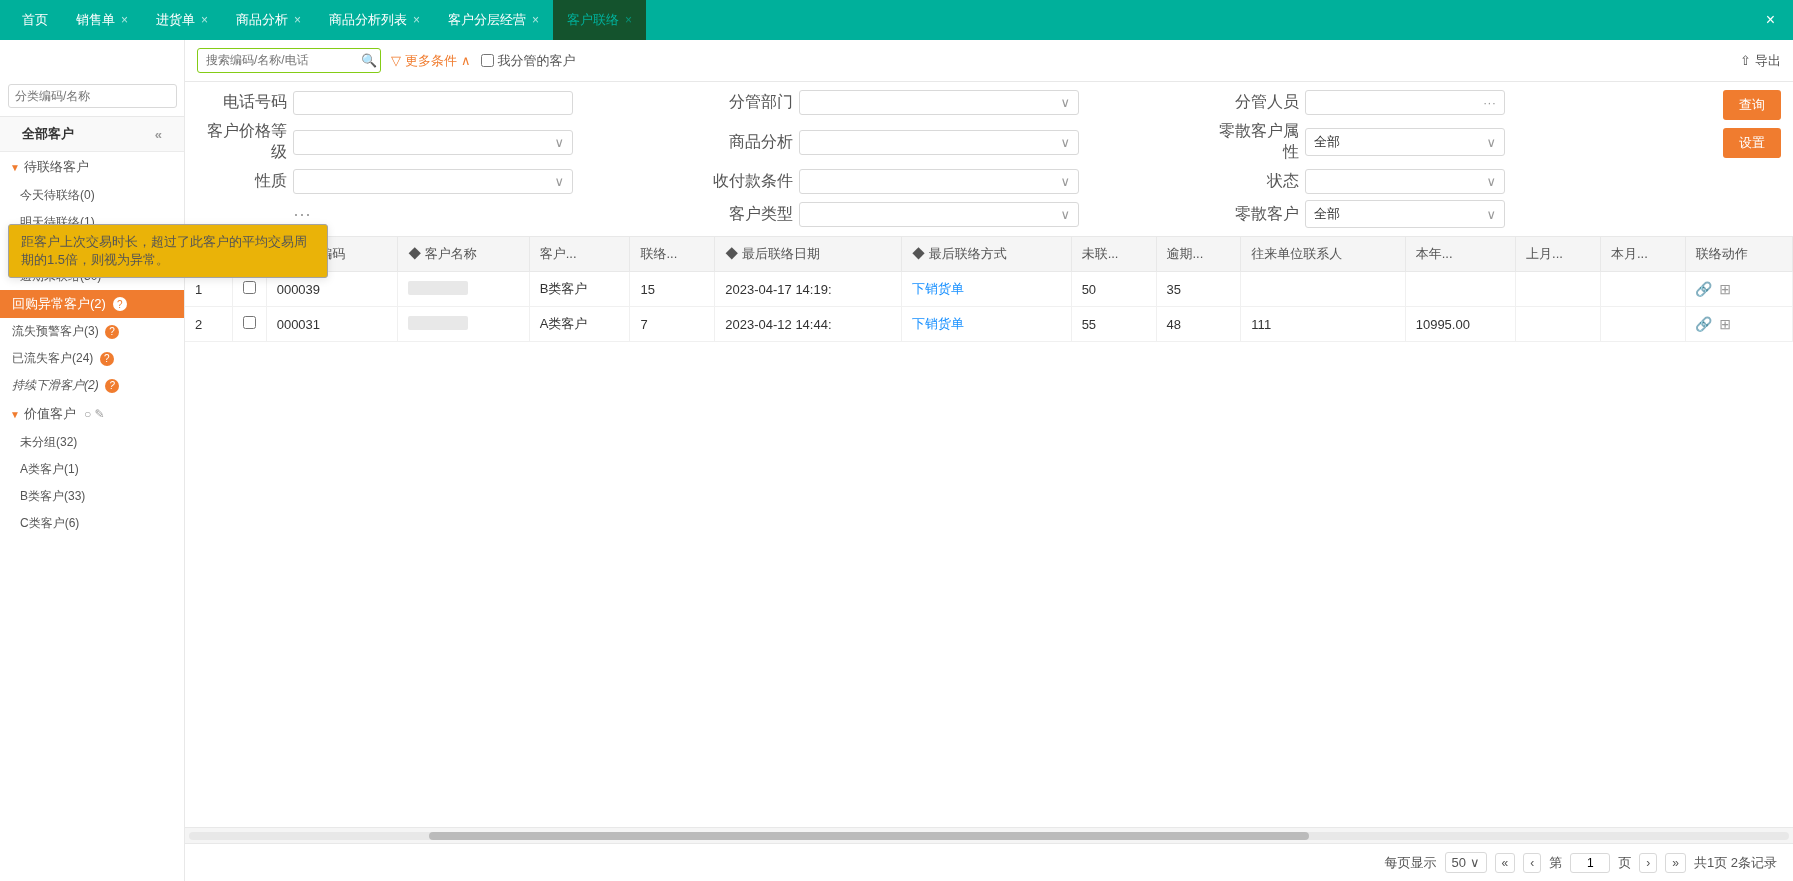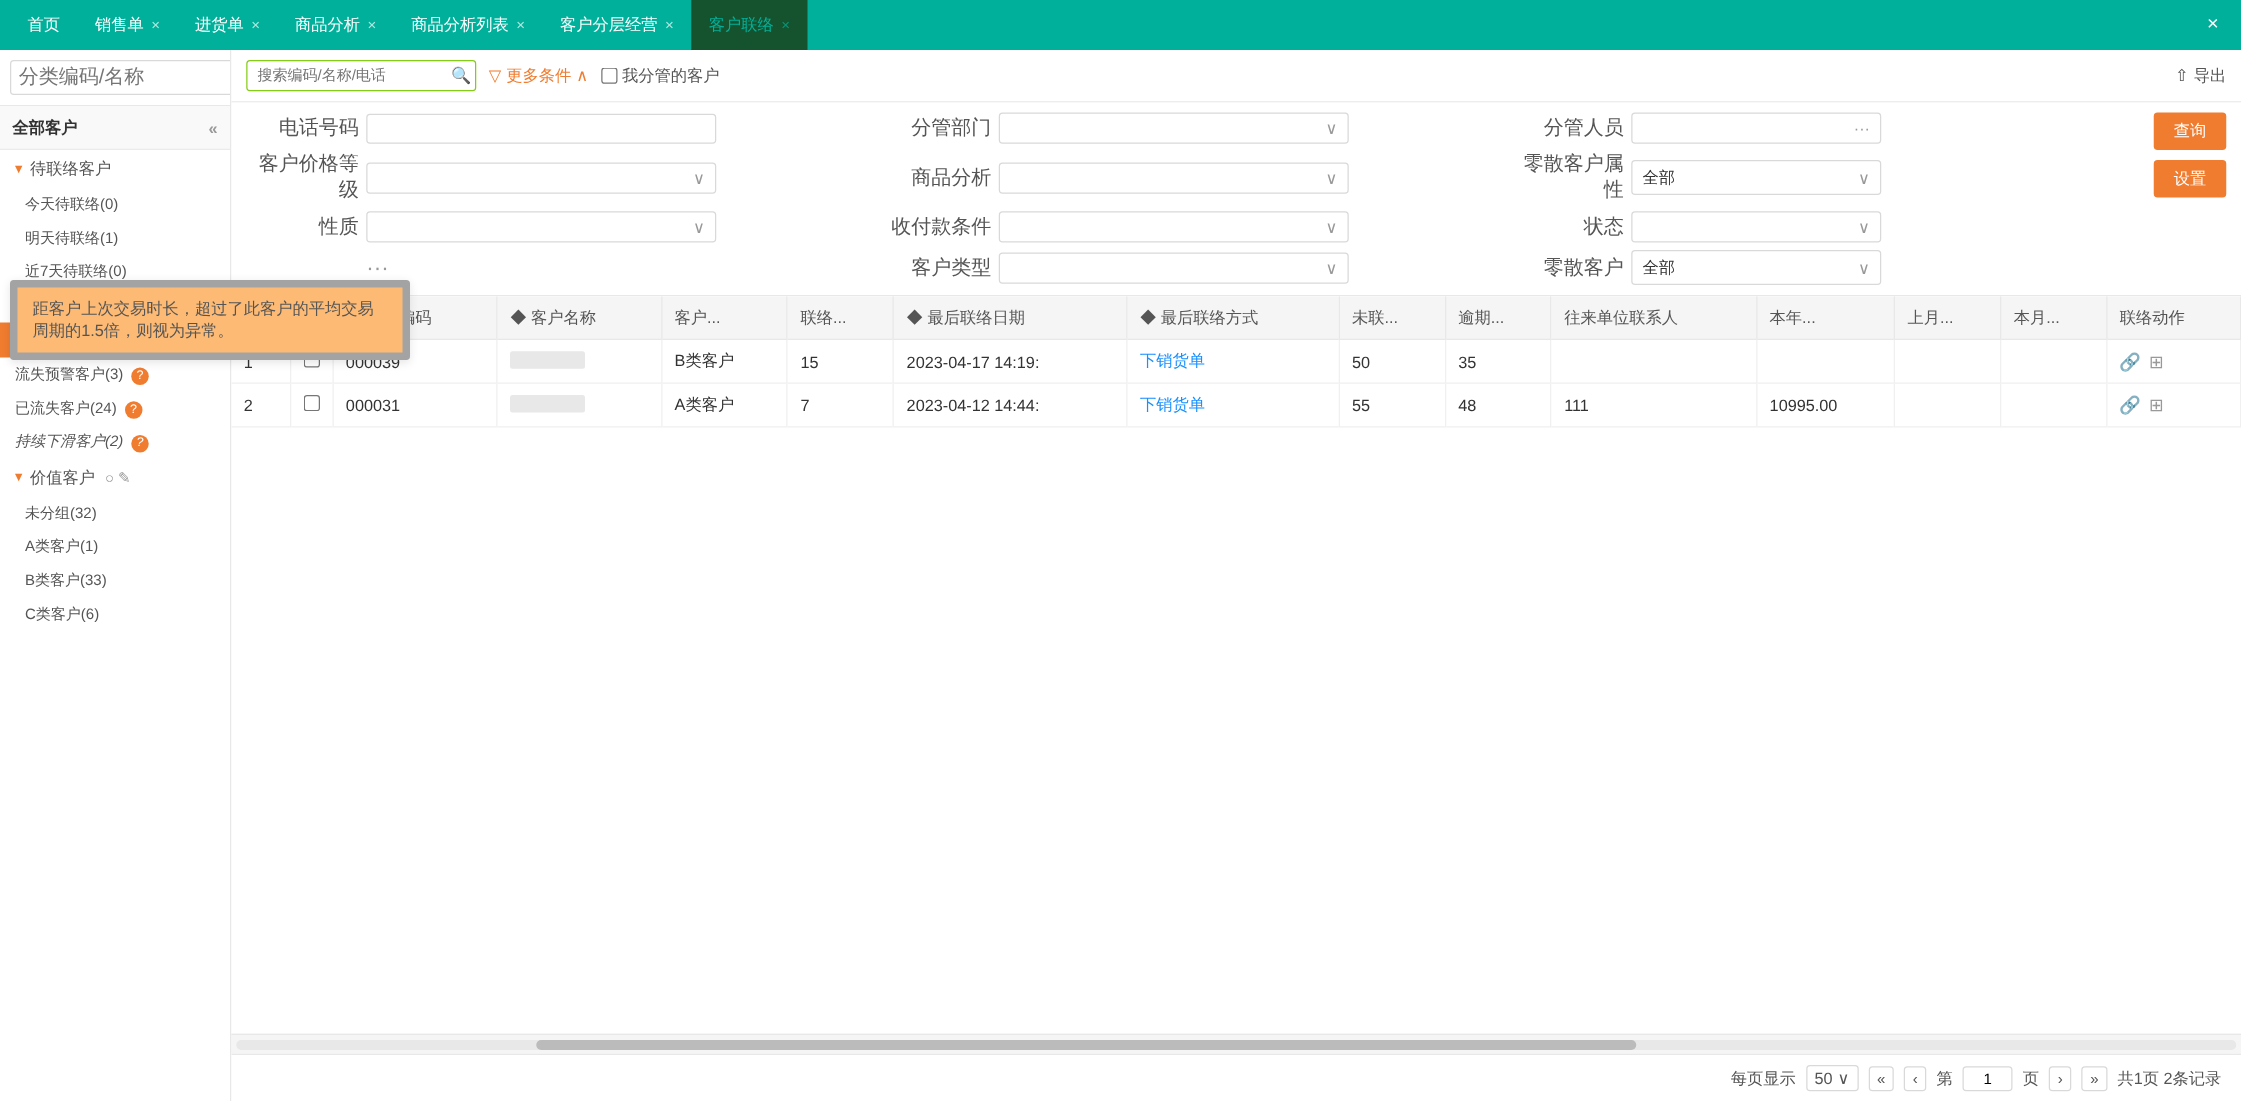--- a/index.html
+++ b/index.html
@@ -61,31 +61,32 @@
       padding: 8px;
       border-bottom: 1px solid #e8e8e8;
       display: flex;
       align-items: center;
       gap: 6px;
     }
     .sidebar-search input {
       border: 1px solid #d9d9d9;
       border-radius: 3px;
       padding: 4px 6px;
-      font-size: 16px;
+      font-size: 12px;
       flex: 1;
       outline: none;
+      margin-top: 36px;
     }
     .sidebar-search .search-icon {
       color: #999;
       cursor: pointer;
     }
 
     .sidebar-section-header {
-      padding: 8px 10px;
+      padding: 8px 22px;
       display: flex;
       align-items: center;
       justify-content: space-between;
       font-weight: bold;
       color: #333;
       background: #f9f9f9;
       border-bottom: 1px solid #ebebeb;
     }
     .sidebar-section-header .collapse-icon {
       color: #999;
@@ -325,22 +326,22 @@
       width: 40px;
       text-align: center;
       font-size: 12px;
     }
 
     
     .tooltip-box {
       position: absolute;
       top: 224px;
       left: 8px;
-      background: #fdba74;
-      border: 6px solid #a3a3a3;
+      background: #eab308;
+      border: 1px solid #a3a3a3;
       border-radius: 3px;
       padding: 8px 12px;
       font-size: 12px;
       color: #555;
       z-index: 100;
       max-width: 320px;
       box-shadow: 0 2px 8px rgba(0,0,0,0.1);
     }
 
     

